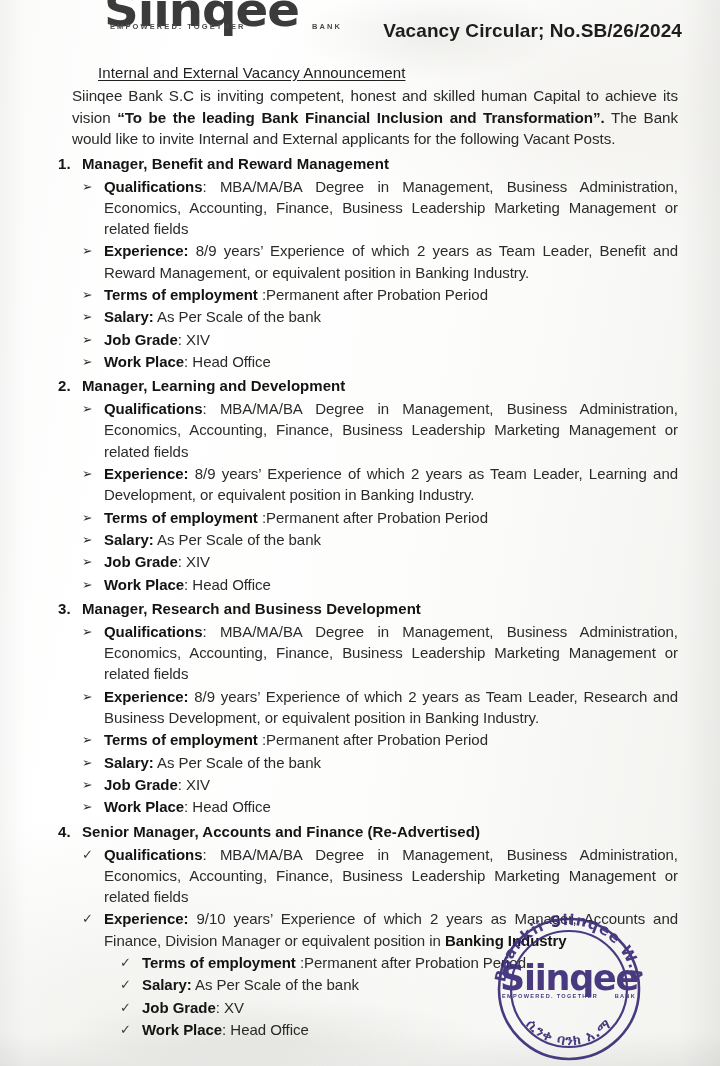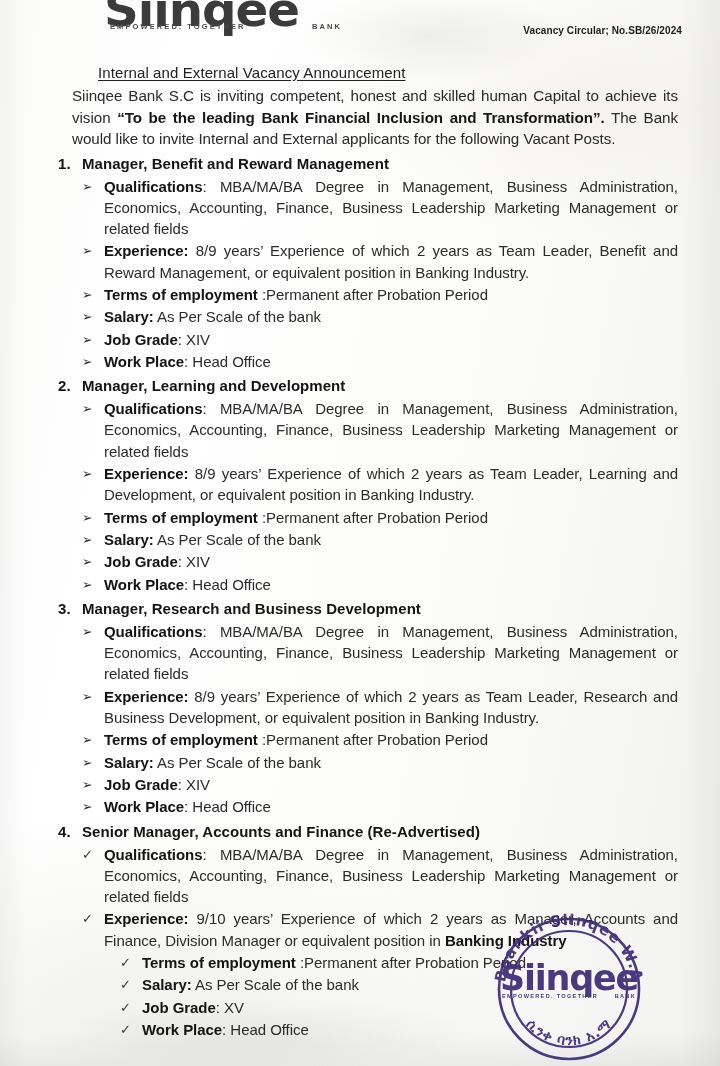--- a/index.html
+++ b/index.html
@@ -80,21 +80,21 @@
     font-size: 7.5px;
     font-weight: bold;
     letter-spacing: 2.1px;
     color: #4a4a4a;
   }
   .circular-block {
     position: absolute;
     right: 38px;
     top: 20px;
     text-align: right;
-    font-size: 10px;
+    font-size: 19px;
     font-weight: bold;
     color: #1d1d1d;
     line-height: 22px;
     letter-spacing: 0.1px;
   }
 
   
   .doc-title {
     margin: 4px 0 4px 98px;
     font-size: 15px;

